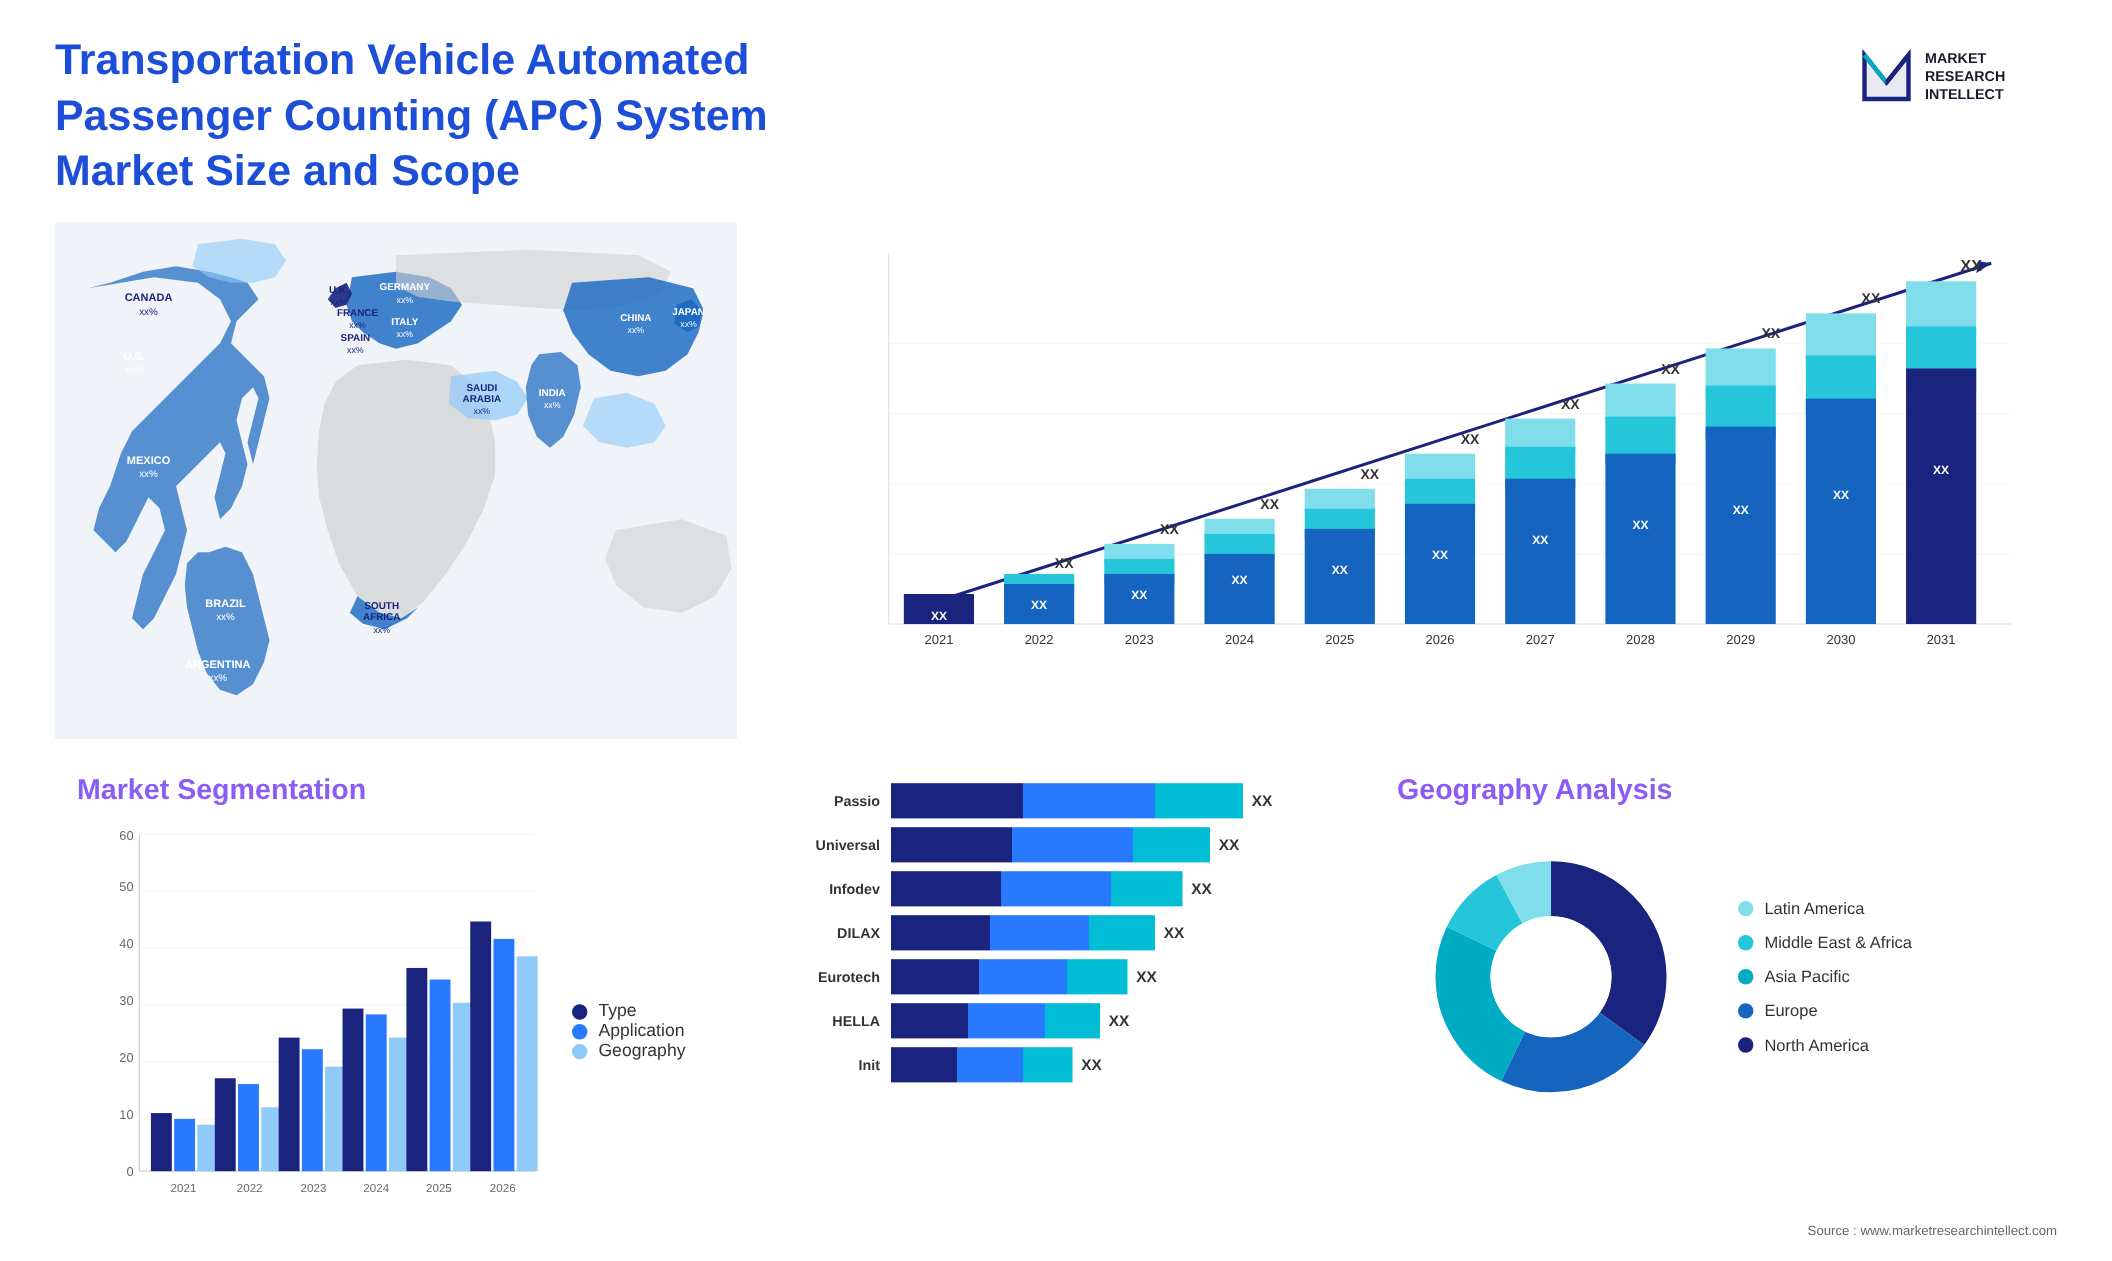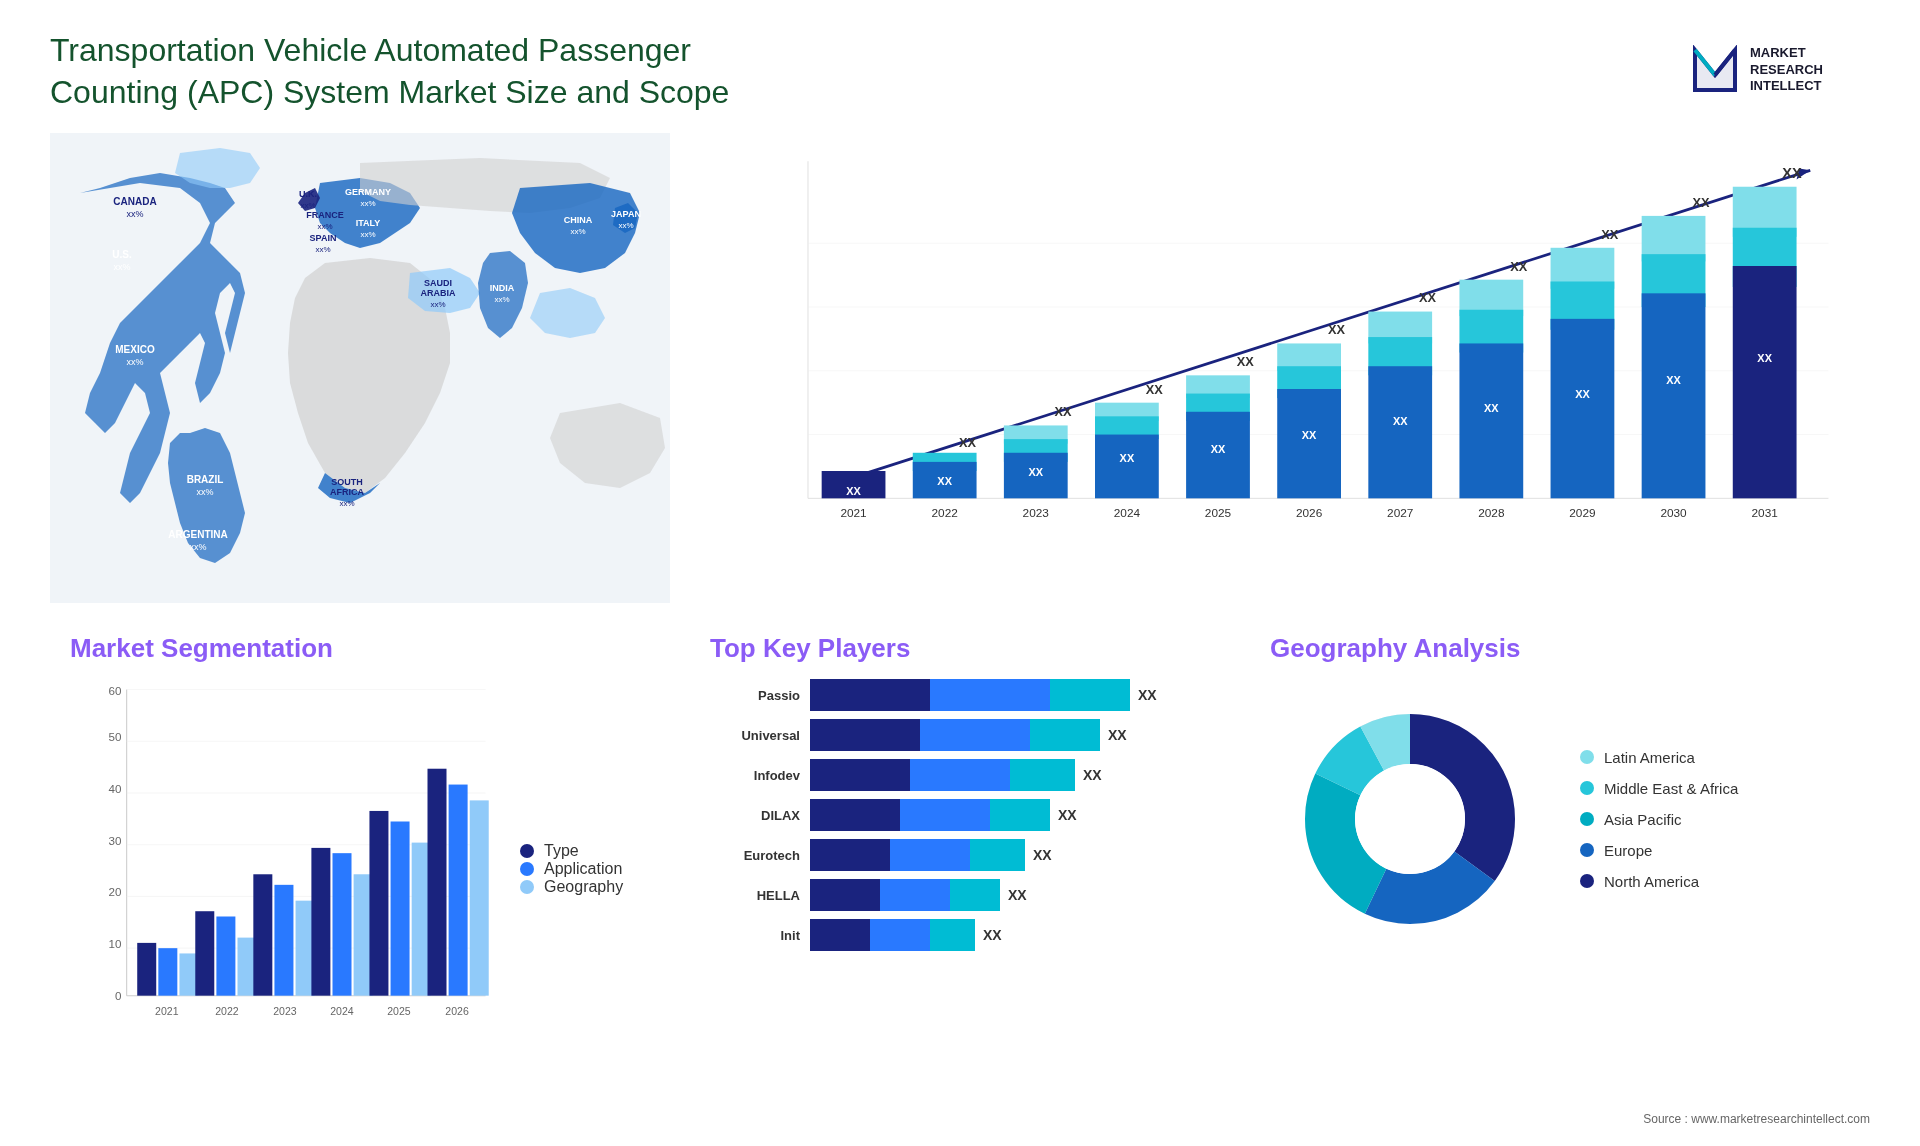--- a/index.html
+++ b/index.html
@@ -21,23 +21,23 @@
 
     
     .header {
       display: flex;
       justify-content: space-between;
       align-items: flex-start;
       margin-bottom: 20px;
     }
 
     .main-title {
-      font-size: 32px;
-      font-weight: 400;
-      color: #14532d;
+      font-size: 39px;
+      font-weight: 700;
+      color: #1d4ed8;
       max-width: 700px;
       line-height: 1.3;
     }
 
     .logo-area {
       display: flex;
       flex-direction: column;
       align-items: center;
       gap: 5px;
     }
@@ -491,21 +491,20 @@
           </div>
           <div class="legend-item">
             <div class="legend-dot" style="background:#90caf9;"></div>
             <span>Geography</span>
           </div>
         </div>
       </div>
     </div>
 
     <div style="width:540px; padding:10px 20px;">
-      <h2 class="section-title">Top Key Players</h2>
       <div class="players-list">
 
         <div class="player-row">
           <span class="player-name">Passio</span>
           <div class="player-bar-container">
             <div class="player-bar">
               <div class="bar-segment-dark" style="width:120px;"></div>
               <div class="bar-segment-mid" style="width:120px;"></div>
               <div class="bar-segment-light" style="width:80px;"></div>
             </div>

